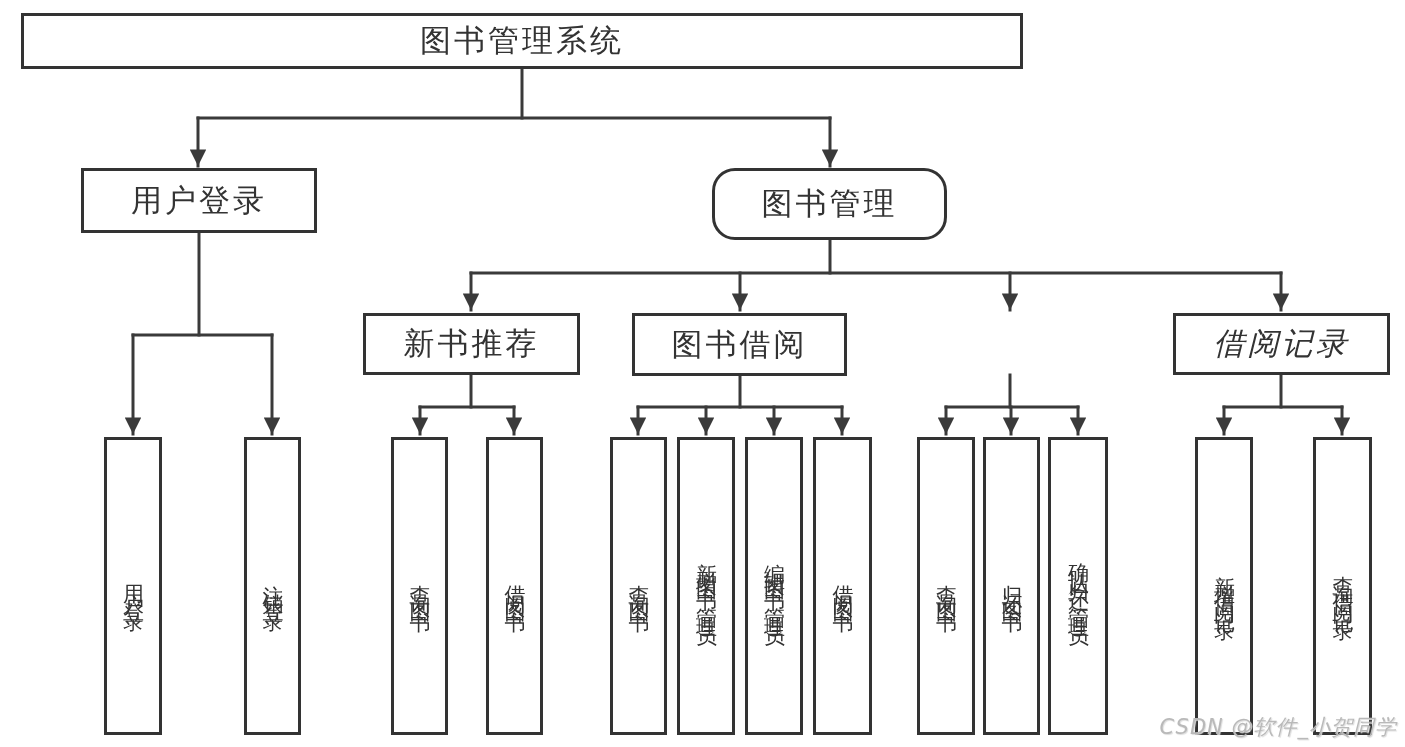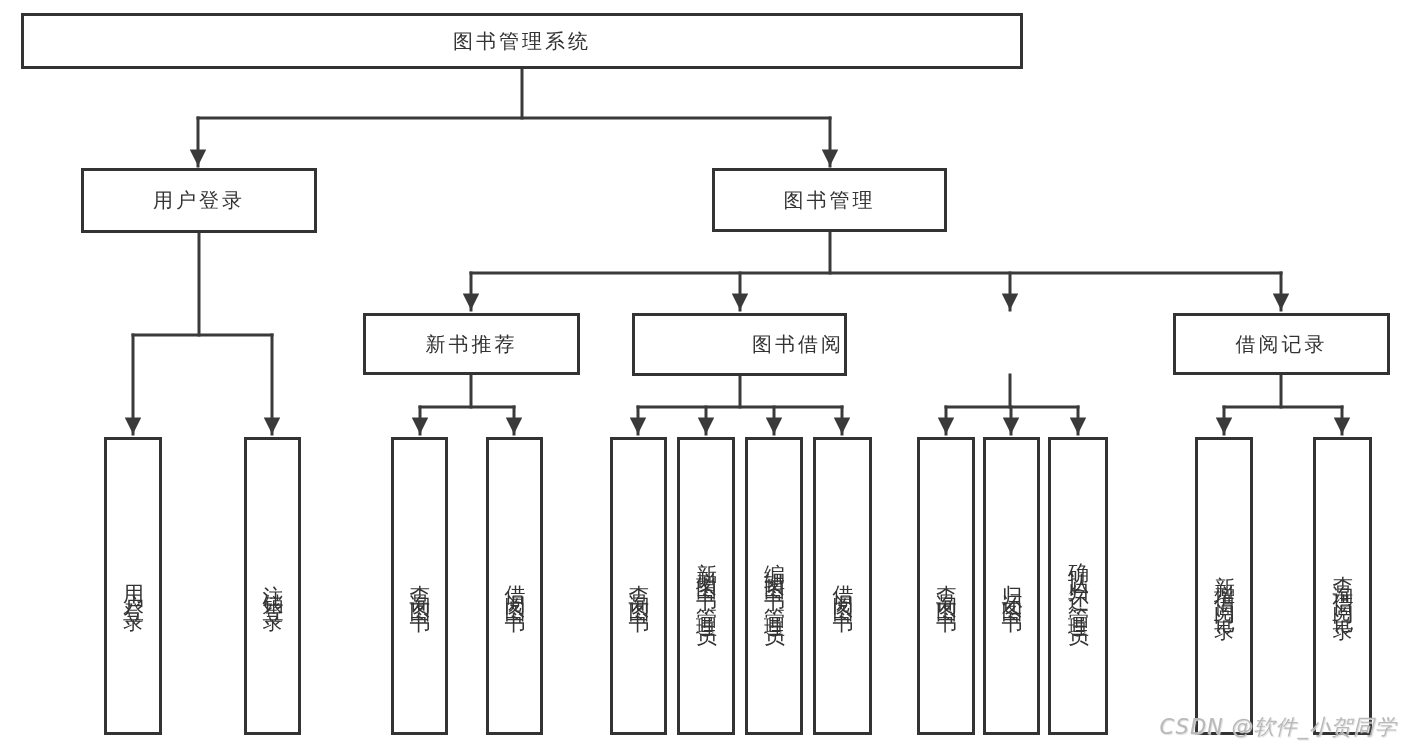--- a/index.html
+++ b/index.html
@@ -21,21 +21,21 @@
     pointer-events: none;
   }
   .hbox {
     position: absolute;
     box-sizing: border-box;
     border: 3px solid #333333;
     background: #ffffff;
     display: flex;
     align-items: center;
     justify-content: center;
-    font-size: 20px;
+    font-size: 31px;
     letter-spacing: 3px;
     color: #333333;
     white-space: nowrap;
   }
   .leaf {
     position: absolute;
     box-sizing: border-box;
     top: 437px;
     height: 298px;
     border: 3px solid #333333;
@@ -120,31 +120,31 @@
     </g>
   </svg>
 
   <div class="hbox" style="left:21px; top:13px; width:1002px; height:56px;">
     <span>图书管理系统</span>
   </div>
 
   <div class="hbox" style="left:81px; top:168px; width:236px; height:65px;">
     <span>用户登录</span>
   </div>
-  <div class="hbox" style="left:712px; top:168px; width:235px; height:64px;">
+  <div class="hbox" style="left:712px; top:168px; width:235px; height:72px;border-radius:23px;">
     <span>图书管理</span>
   </div>
 
   <div class="hbox" style="left:363px; top:313px; width:217px; height:62px;font-family:Liberation Serif, serif;">
     <span>新书推荐</span>
   </div>
-  <div class="hbox" style="left:632px; top:313px; width:215px; height:63px;justify-content:flex-end;">
+  <div class="hbox" style="left:632px; top:313px; width:215px; height:63px;">
     <span>图书借阅</span>
   </div>
-  <div class="hbox" style="left:1173px; top:313px; width:217px; height:62px;">
+  <div class="hbox" style="left:1173px; top:313px; width:217px; height:62px;font-style:italic;">
     <span>借阅记录</span>
   </div>
 
   <div class="leaf" style="left:104px; width:58px;">
     <span class="vtext">用户登录</span>
   </div>
   <div class="leaf" style="left:244px; width:57px;">
     <span class="vtext">注销登录</span>
   </div>
   <div class="leaf" style="left:391px; width:57px;">

